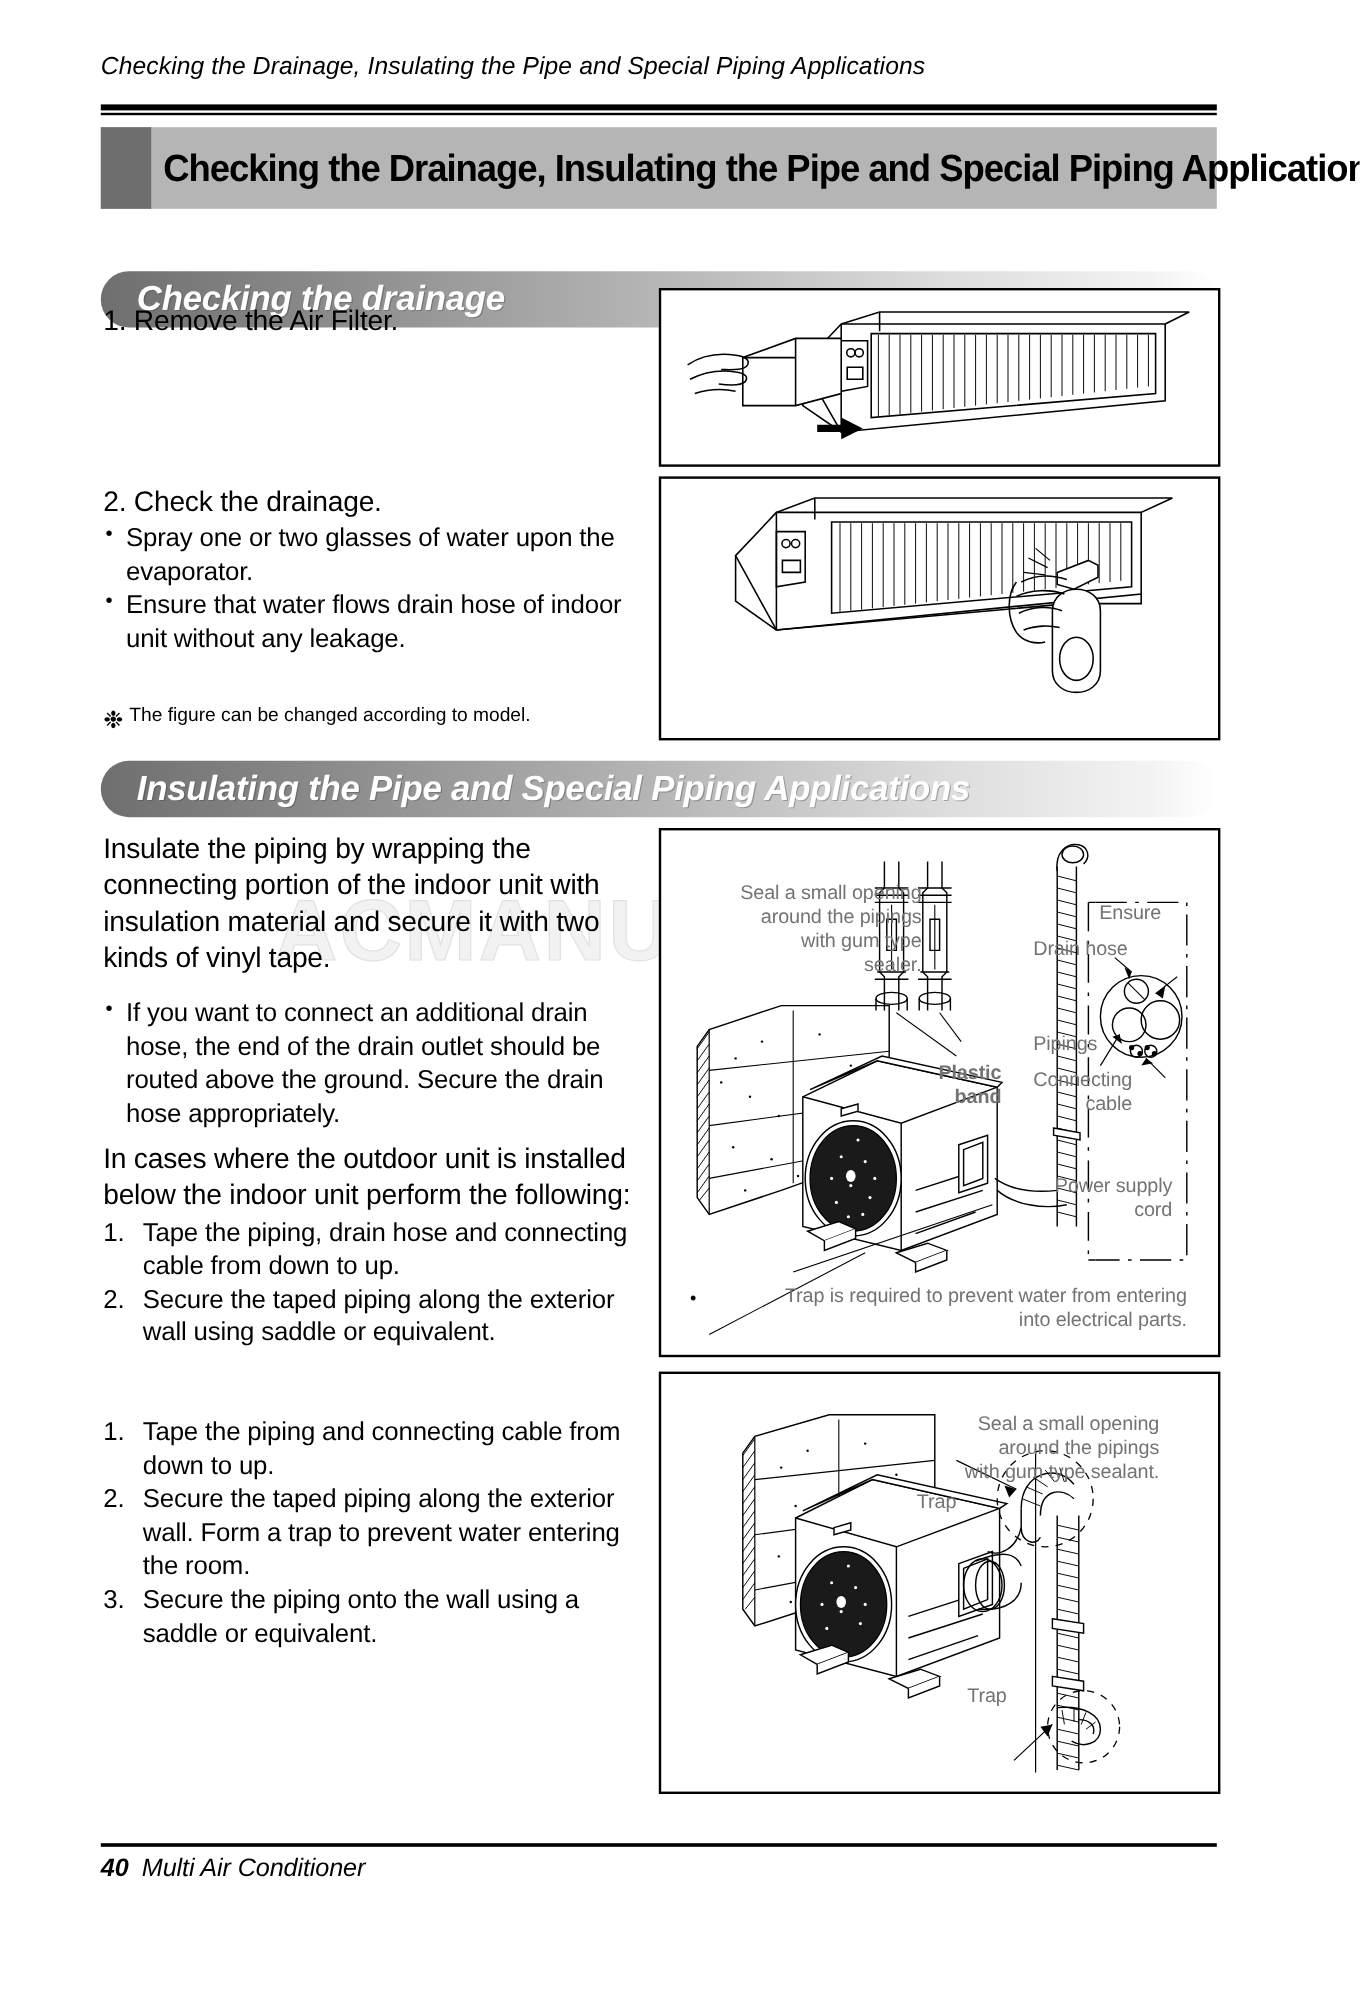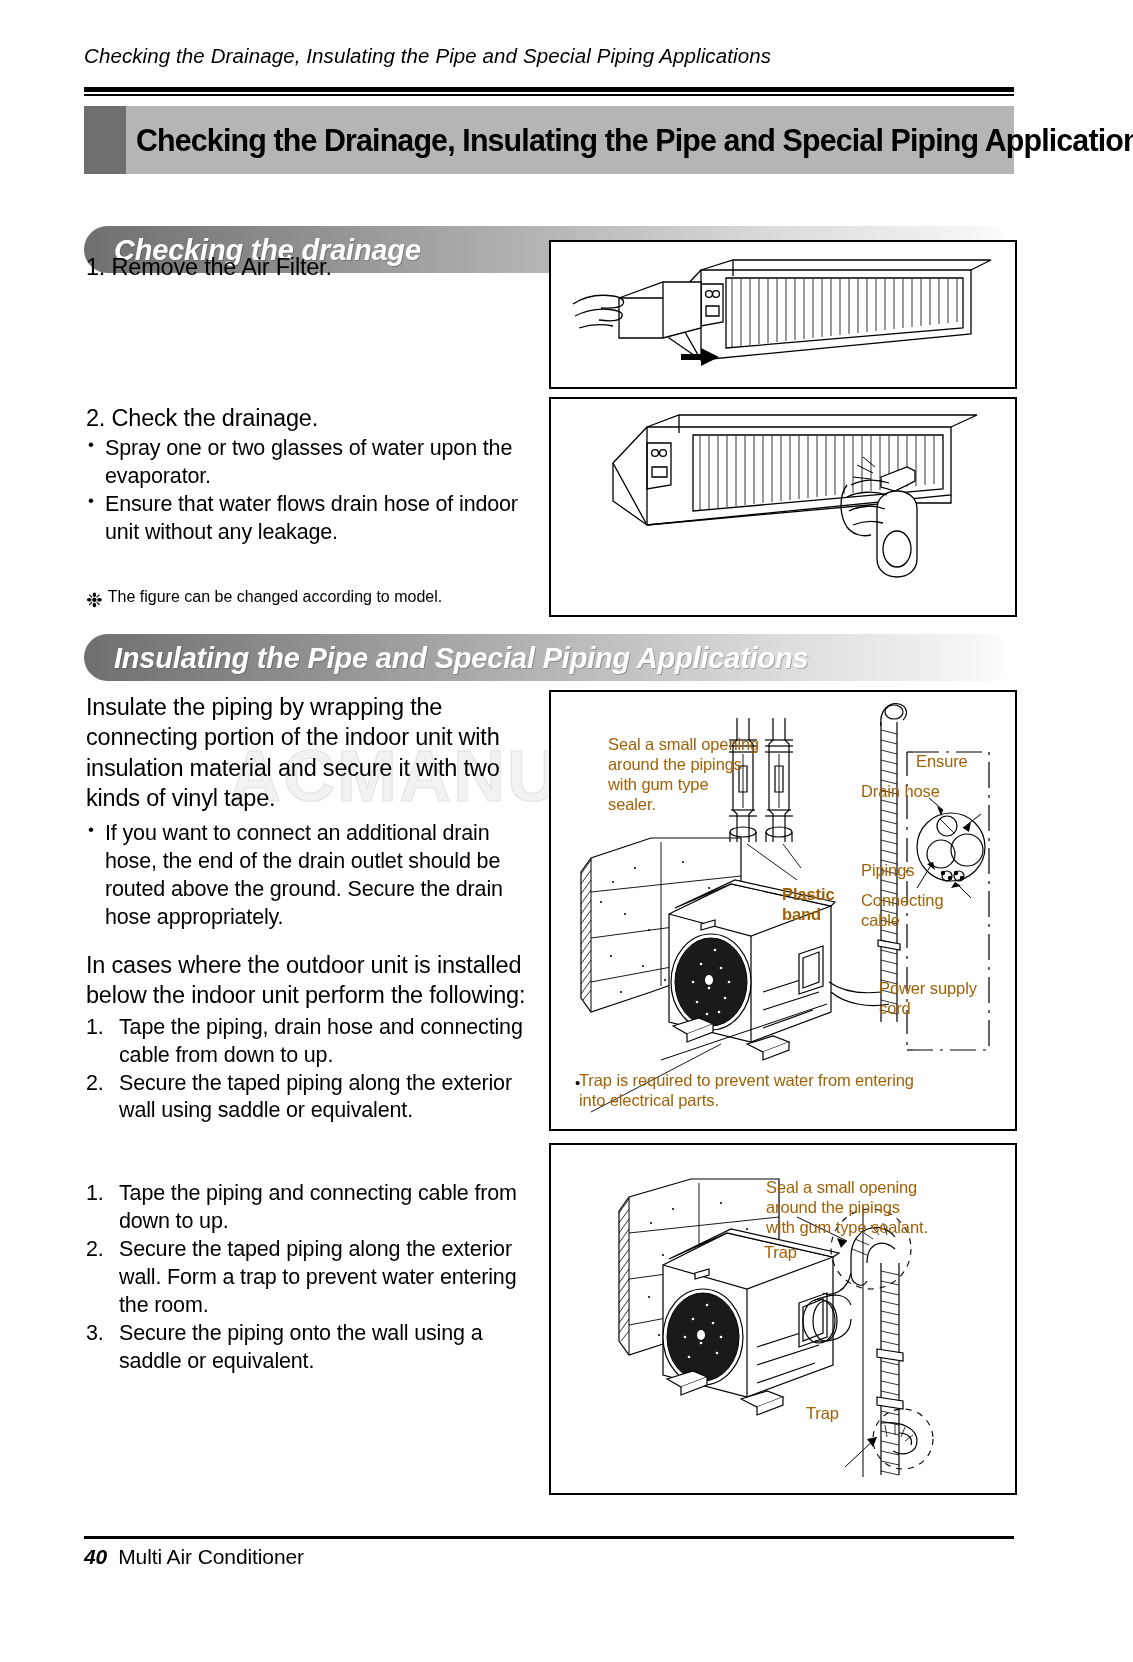--- a/index.html
+++ b/index.html
@@ -158,39 +158,40 @@
   #fig-filter     { left: 549px; top: 240px;  width: 464px; height: 145px; }
   #fig-drainage   { left: 549px; top: 397px;  width: 464px; height: 216px; }
   #fig-below      { left: 549px; top: 690px;  width: 464px; height: 437px; }
   #fig-above      { left: 549px; top: 1143px; width: 464px; height: 348px; }
 
   .figlabel {
     position: absolute;
     font-size: 16.5px;
     line-height: 1.22;
     letter-spacing: -0.1px;
-    color: #a16207;
+    color: #737373;
     white-space: pre-line;
+    text-align: right;
   }
 
   
   .rule-bot {
     position: absolute;
     left: 84px; top: 1536px;
     width: 930px; height: 3px;
     background: #000;
   }
   .footer {
     position: absolute;
     left: 84px; top: 1545px;
     font-size: 21px;
     letter-spacing: -0.1px;
   }
   .footer .pg { font-weight: bold; font-style: italic; margin-right: 11px; }
-  .footer .bk { }
+  .footer .bk { font-style: italic; }
 
   svg { display: block; }
 </style>
 </head>
 <body>
 
 <div class="page">
 
   <div class="watermark">ACMANUALS.COM</div>
 
@@ -350,21 +351,21 @@
       </g>
     </svg>
   </div>
 
   <div class="banner" id="banner-insulating">
     <div class="btext">Insulating the Pipe and Special Piping Applications</div>
   </div>
 
   <div class="col-left" style="top:692px;">
     <h3 class="hdr">Insulate the piping by wrapping the connecting portion of the indoor unit with insulation material and secure it with two kinds of vinyl tape.</h3>
-    <ul class="bullets" style="margin-top:7px;">
+    <ul class="bullets" style="margin-top:18px;">
       <li>If you want to connect an additional drain hose, the end of the drain outlet should be routed above the ground. Secure the drain hose appropriately.</li>
     </ul>
   </div>
 
   <div class="col-left" style="top:950px;">
     <h3 class="hdr">In cases where the outdoor unit is installed below the indoor unit perform the following:</h3>
     <ol class="nums" style="margin-top:3px;">
       <li>Tape the piping, drain hose and connecting cable from down to up.</li>
       <li>Secure the taped piping along the exterior wall using saddle or equivalent.</li>
     </ol>

